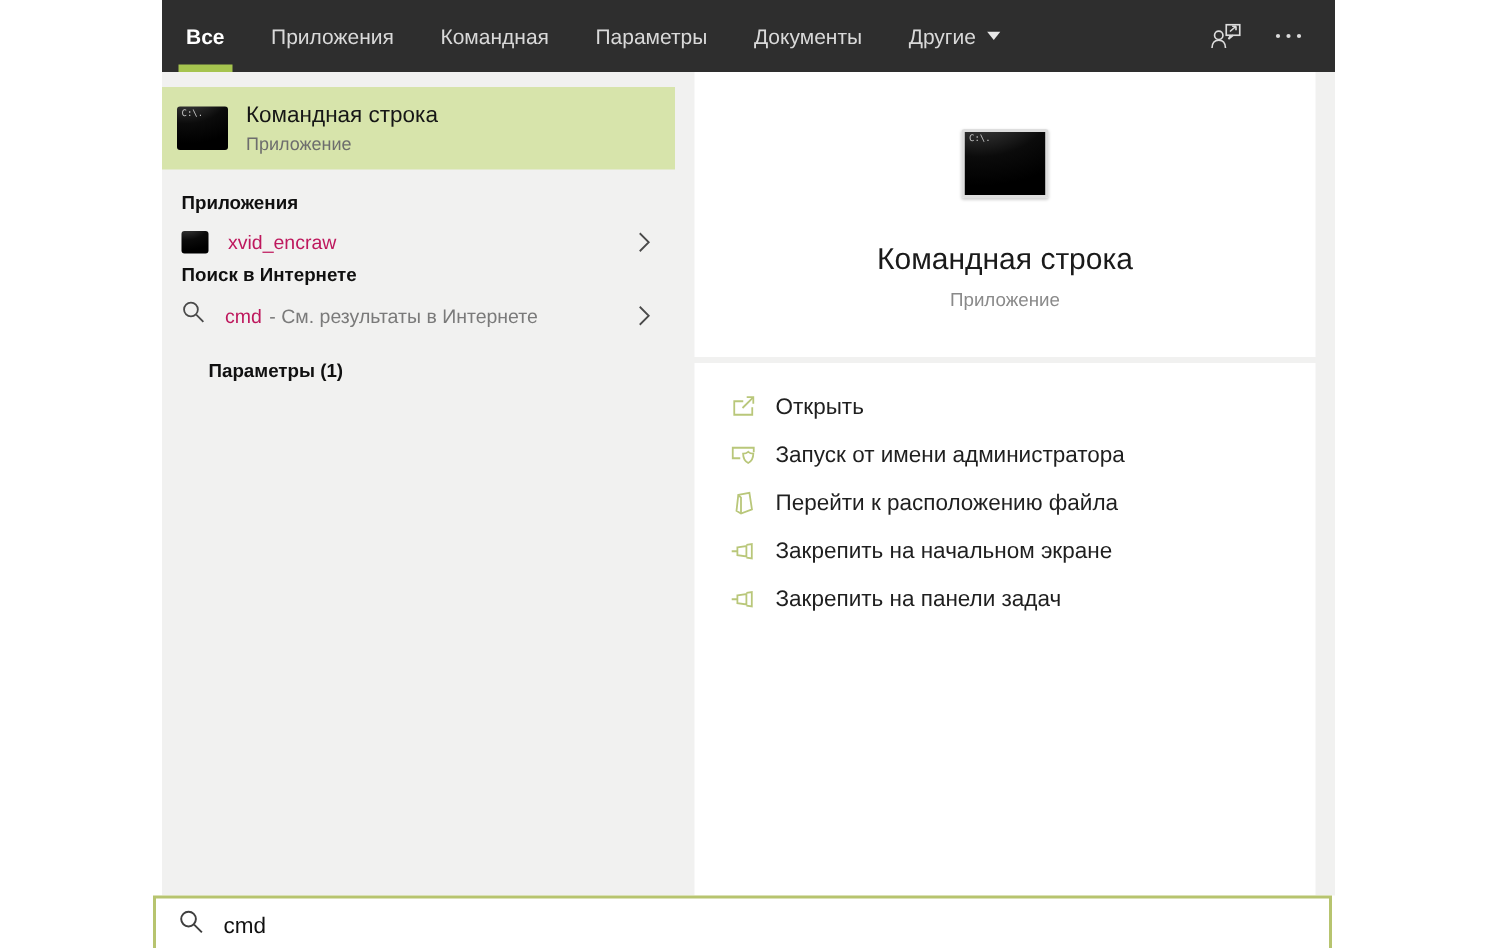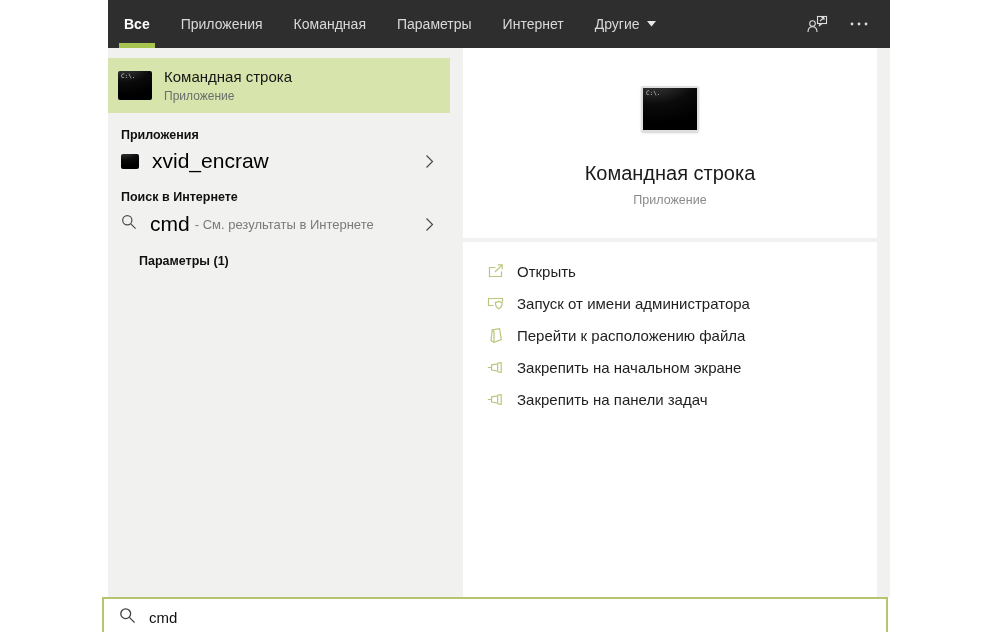--- a/index.html
+++ b/index.html
@@ -21,32 +21,32 @@
   .topbar-btn { display:flex; align-items:center; }
 
   
   .body-row { display:flex; height:549px; }
 
   
   .left-panel { width:342px; background:#f1f1f0; flex-shrink:0; display:flex; flex-direction:column; }
   .section-header { font-size:12.5px; font-weight:600; color:#101010; padding-left:13px; }
   .sh-1 { margin-top:13px; }
   .sh-2 { margin-top:15px; }
-  .sh-3 { margin-top:14px; }
+  .sh-3 { }
   .sh-4 { margin-top:13px;margin-left:18px; }
 
   .best-match-row { margin-top:10px; height:55px; background:#d7e4ab; display:flex; align-items:center; padding-left:10px; }
   .bm-texts { margin-left:12px; display:flex; flex-direction:column; }
   .bm-title { font-size:15px; color:#161616; line-height:18px; }
   .bm-sub { font-size:12px; color:#6d6d6d; margin-top:3px; }
 
   .list-row { display:flex; align-items:center; padding:0 14px 0 13px; }
   .row-apps { margin-top:4px; height:30px; }
   .row-web { margin-top:3px; height:34px; }
-  .row-label { font-size:21px; color:#000000; margin-left:13px; white-space:nowrap; }
+  .row-label { font-size:13px; color:#be185d; margin-left:13px; white-space:nowrap; }
   .row-suffix { font-size:13px; color:#7a7a7a; margin-left:5px; white-space:nowrap; }
   .row-chevron { margin-left:auto; display:flex; align-items:center; }
 
   
   .cmd-icon { background:radial-gradient(ellipse 140% 120% at 18% -35%, #5a5a5a 0%, #2c2c2c 32%, #0b0b0b 62%, #000 100%);
               border-radius:2px; position:relative; overflow:hidden; flex-shrink:0; }
   .cmd-icon .prompt { position:absolute; top:1px; left:3px; color:#c9c9c9; font-size:6px; line-height:7px;
                       font-family:"DejaVu Sans Mono",monospace; }
   .cmd-big { width:58px; height:46px; border:2px solid #dedede; box-shadow:0 1px 2px rgba(0,0,0,.18); }
   .cmd-mid { width:34px; height:29px; }
@@ -84,21 +84,21 @@
       <div class="tab">
         <span>Приложения</span>
       </div>
       <div class="tab">
         <span>Командная</span>
       </div>
       <div class="tab">
         <span>Параметры</span>
       </div>
       <div class="tab">
-        <span>Интернет</span>
+        <span>Документы</span>
       </div>
       <div class="tab">
         <span>Другие</span>
         <span class="dd-icon">
           <svg width="9" height="6" viewBox="0 0 9 6">
               <polygon points="0,0 9,0 4.5,5.6" fill="#e8e8e8"></polygon>
             </svg>
         </span>
       </div>
       <div class="topbar-right">

